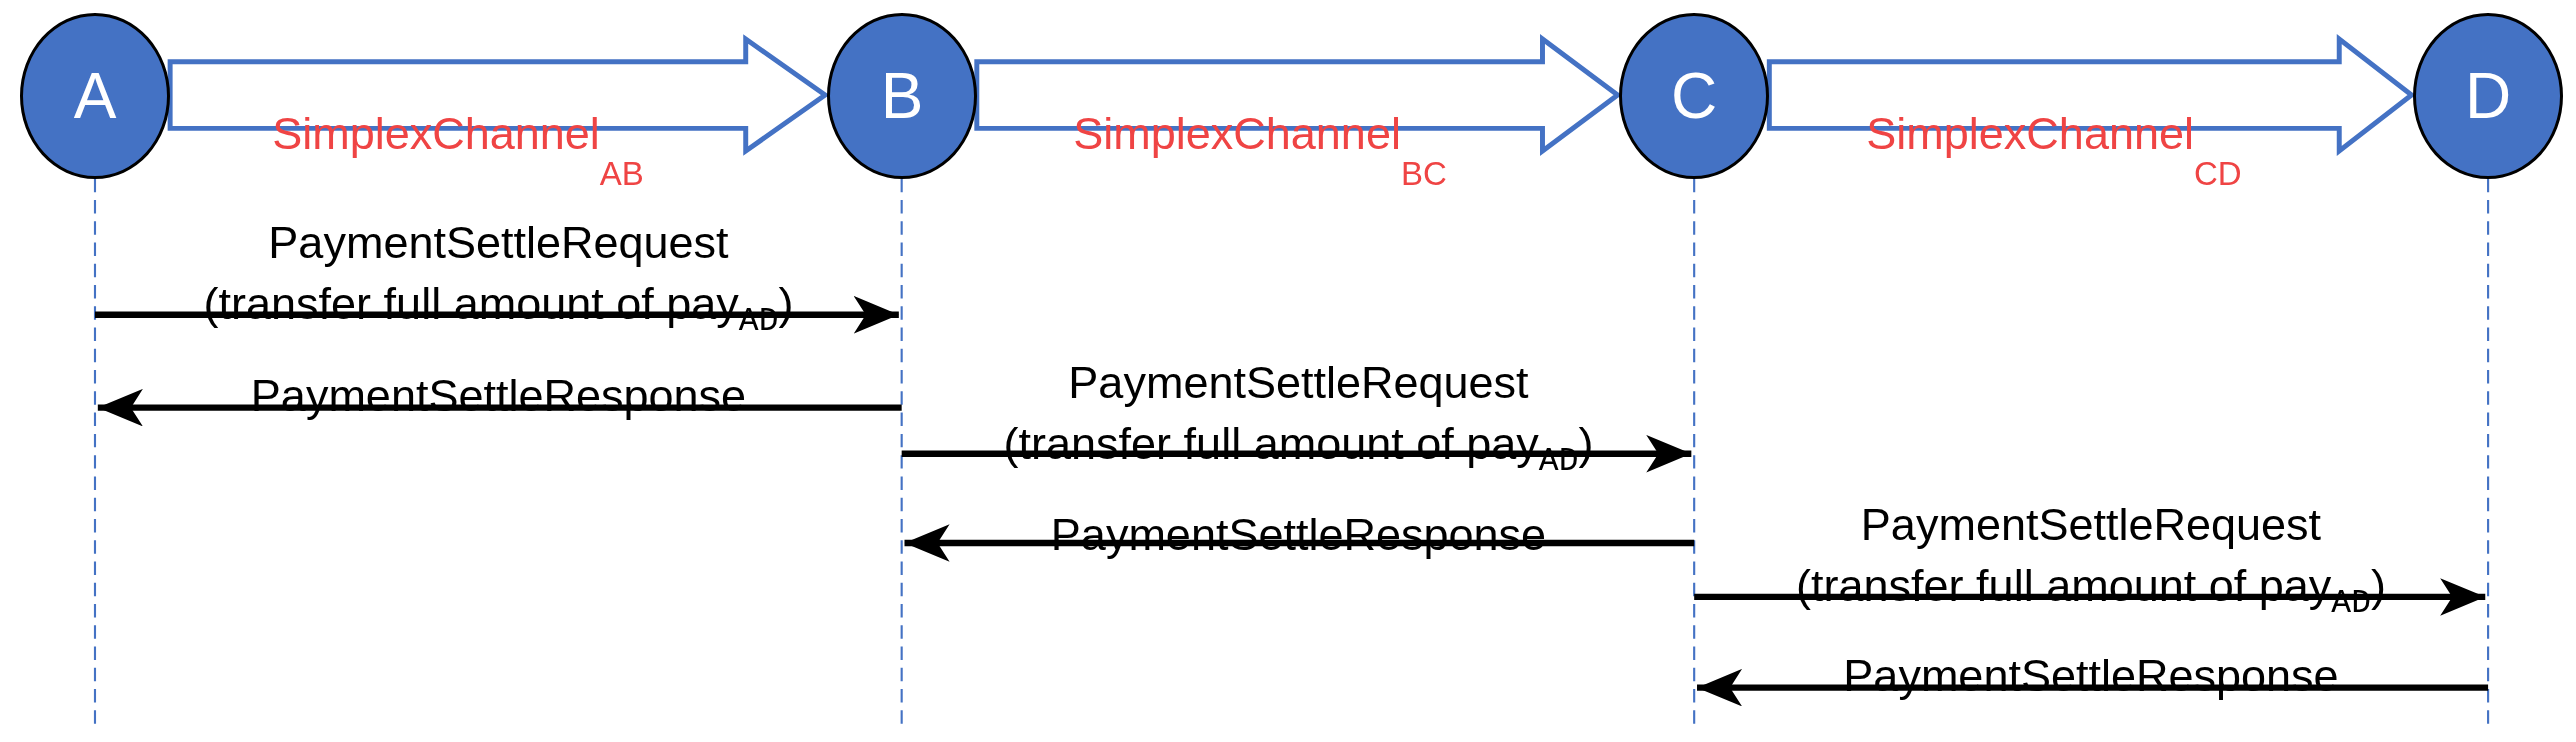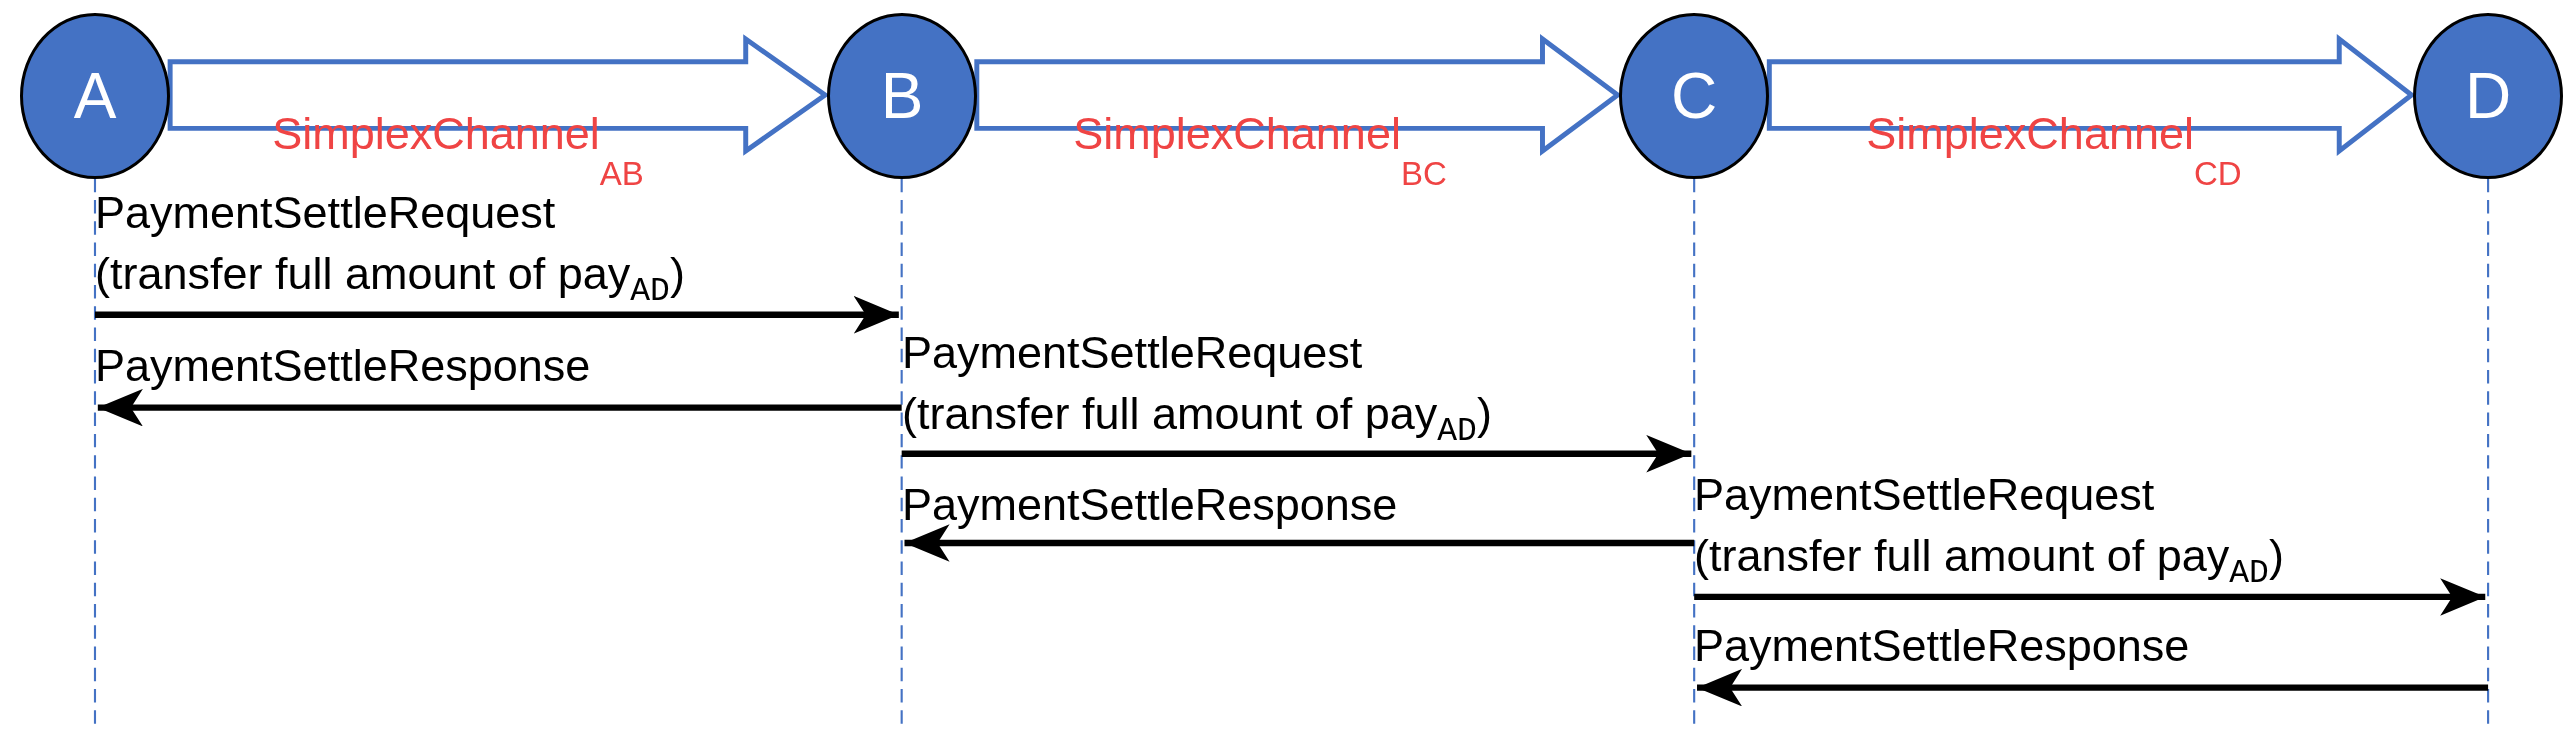--- a/index.html
+++ b/index.html
@@ -14,22 +14,22 @@
     box-sizing:border-box;display:flex;align-items:center;justify-content:center;
     color:#ffffff;font-size:64px;line-height:1;
   }
   .chlabel{
     position:absolute;top:56px;height:68px;
     display:flex;align-items:flex-end;justify-content:center;
     color:#ef4444;font-size:45px;white-space:nowrap;margin-top:36px;
   }
   .sub{font-size:33px;position:relative;top:14px;line-height:0;}
   .msg{
-    position:absolute;color:#000000;font-size:45px;text-align:left;
-    line-height:61px;white-space:nowrap;
+    position:absolute;color:#000000;font-size:45px;text-align:center;
+    line-height:61px;white-space:nowrap;margin-top:30px;
   }
   .msg .sub{top:11.3px;font-family:Liberation Mono, monospace;}
   .msgline{display:block;height:61px;}
 </style>
 </head>
 <body>
 
 <div class="canvas">
 
   <svg class="layer" width="2576" height="743" viewBox="0 0 3634 1048">

